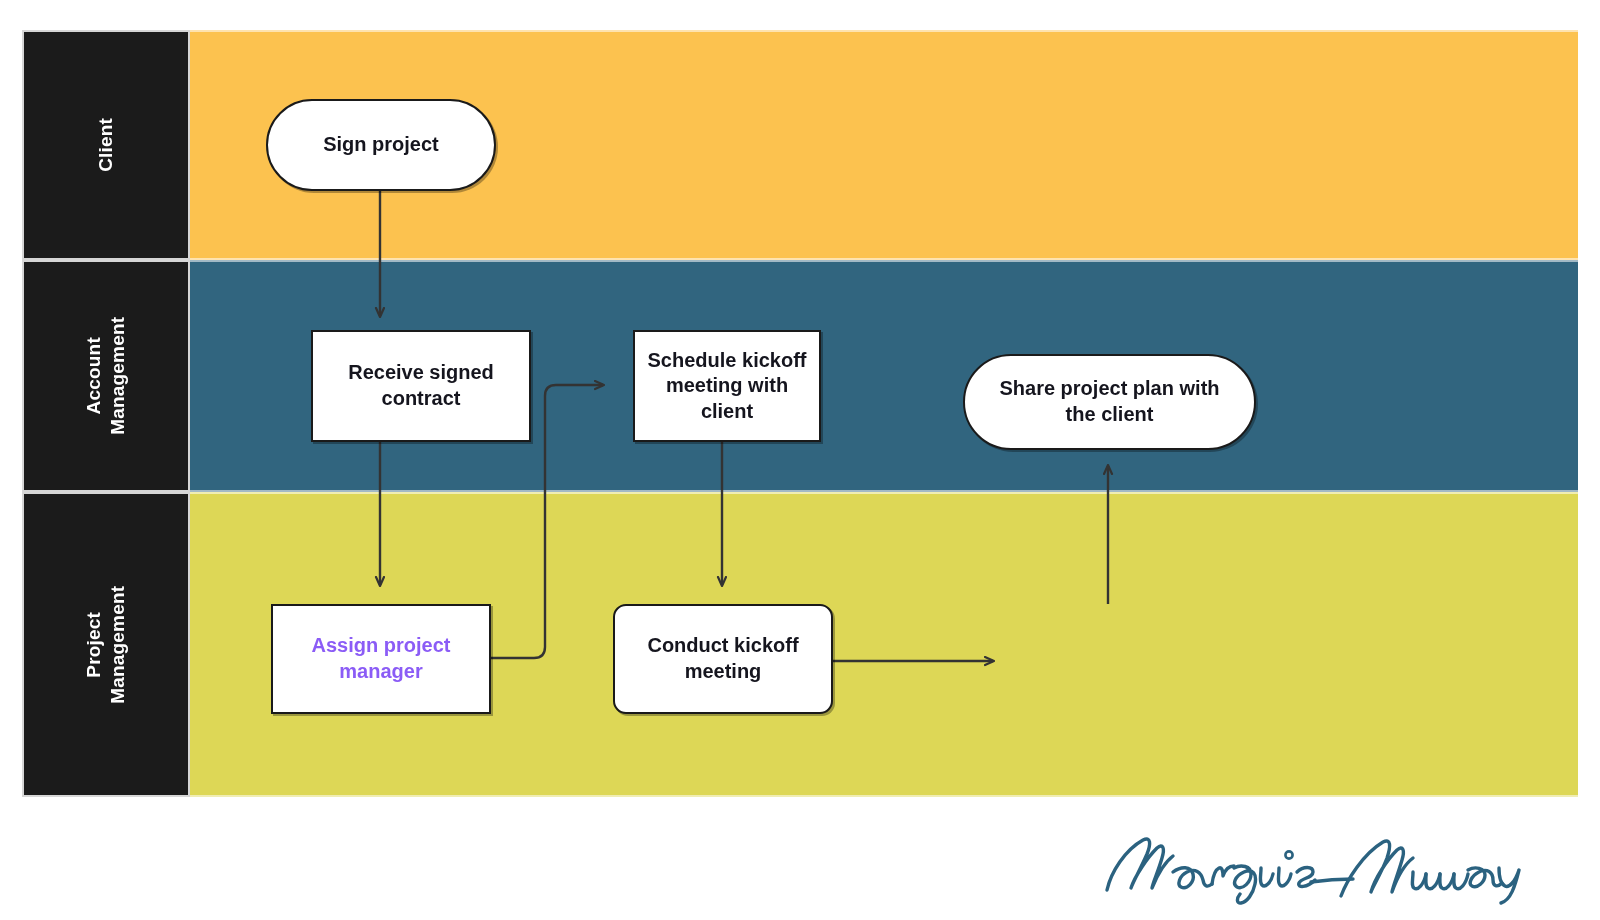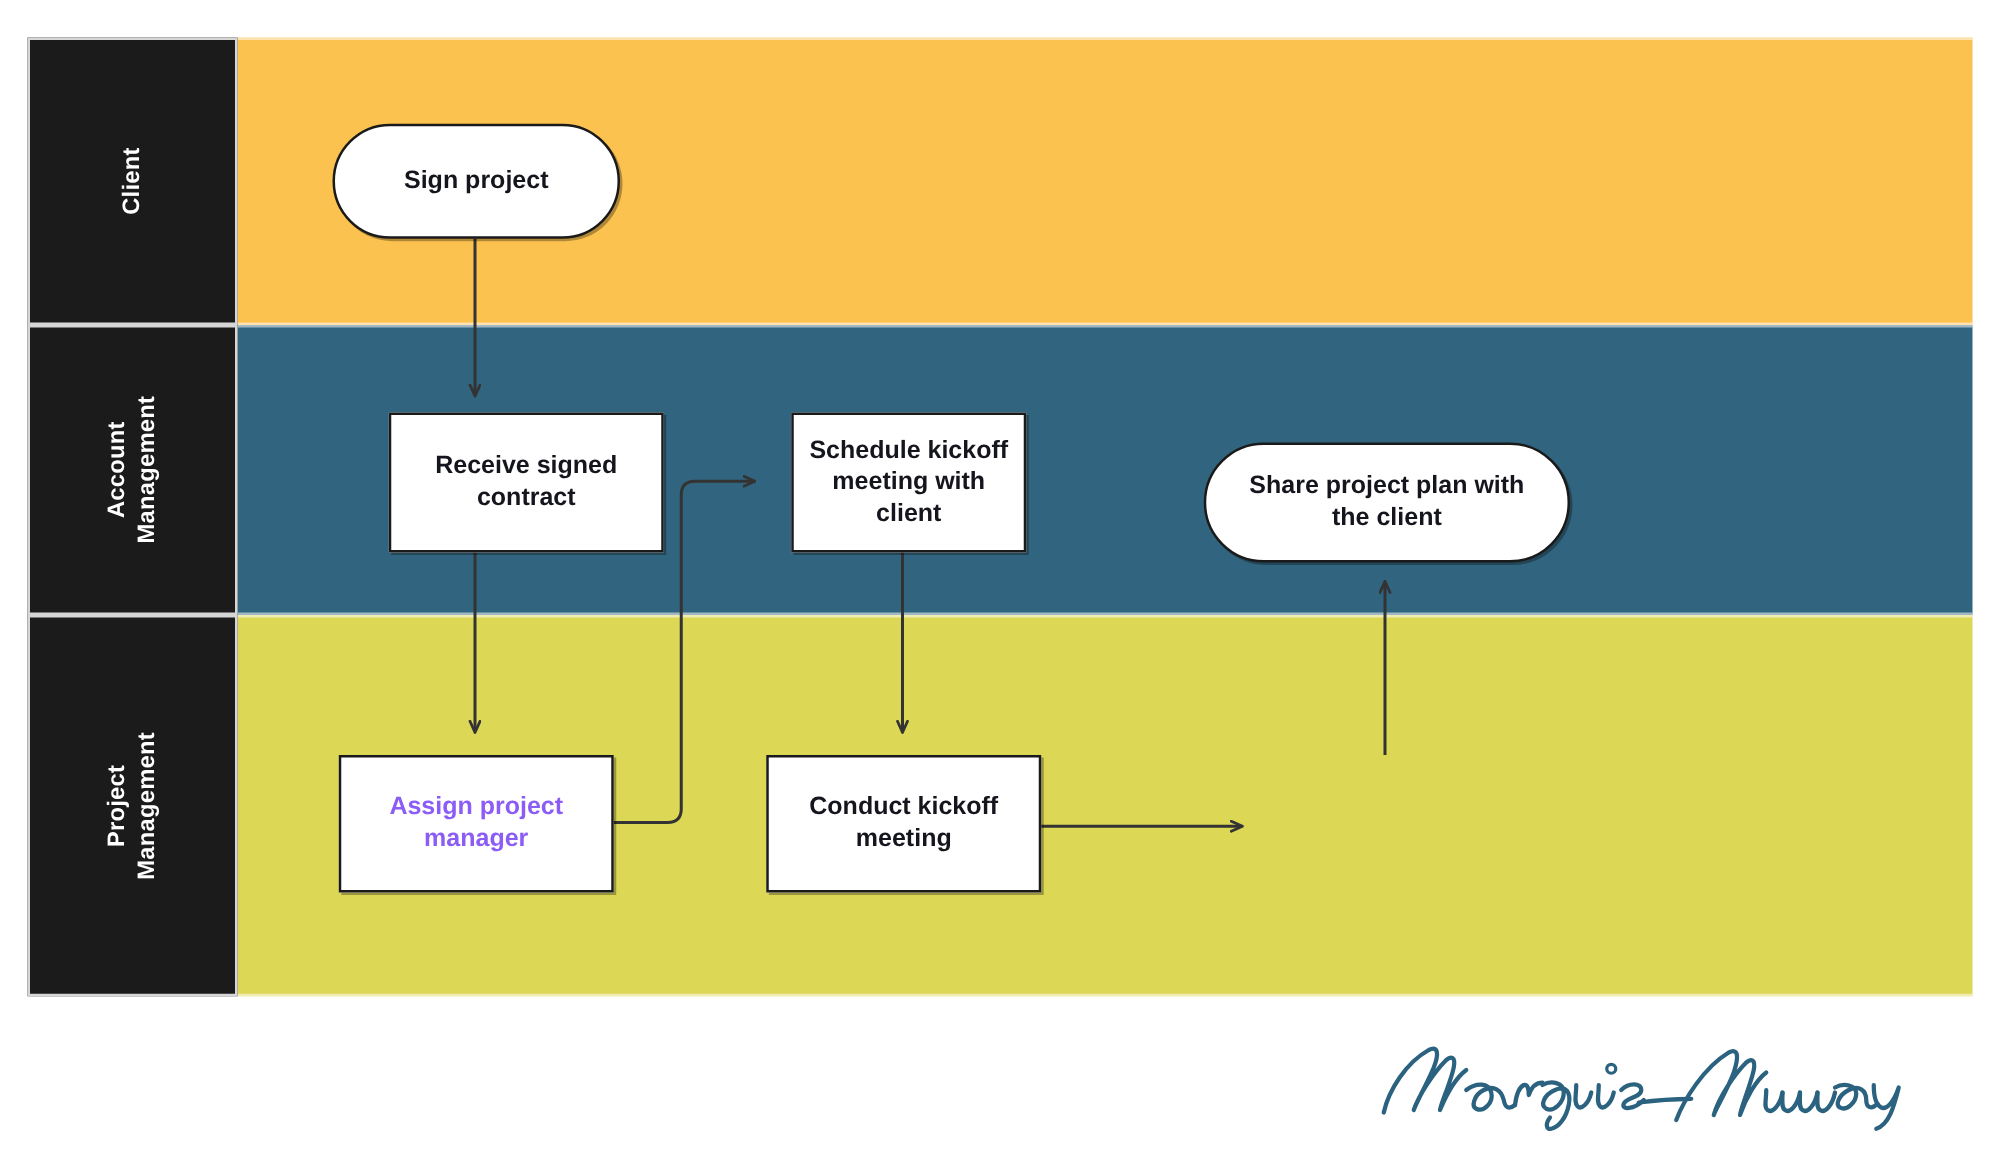--- a/index.html
+++ b/index.html
@@ -169,21 +169,21 @@
 
   <div class="node" style="left:613px; top:330px; width:188px; height:112px;margin-left:20px;">Schedule kickoff
 meeting with client</div>
 
   <div class="node stadium" style="left:963px; top:354px; width:293px; height:96px;">Share project plan with
 the client</div>
 
   <div class="node navytext" style="left:271px; top:604px; width:220px; height:110px;">Assign project
 manager</div>
 
-  <div class="node" style="left:613px; top:604px; width:220px; height:110px;">Conduct kickoff
+  <div class="node" style="left:613px; top:604px; width:220px; height:110px;border-radius:13px;">Conduct kickoff
 meeting</div>
 
 
   <svg class="signature" viewBox="0 0 430 85" xmlns="http://www.w3.org/2000/svg">
     <title>Marquis Murray</title>
     <g fill="none" stroke="#2B6280" stroke-width="3.4" stroke-linecap="round" stroke-linejoin="round">
 
       <path d="M12,70 C16,52 30,30 48,20 C56,16 56,24 52,34 C46,48 38,62 36,68
                C40,56 52,38 62,28 C68,23 70,28 67,38 C63,52 58,62 57,68
                C62,56 70,42 78,36"></path>

